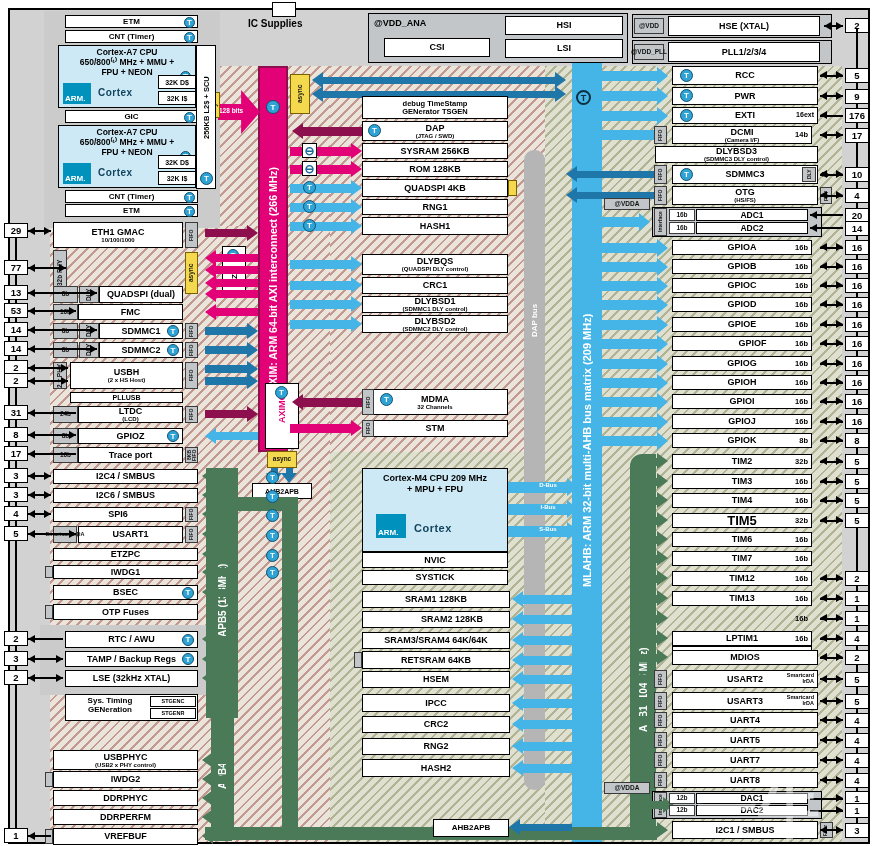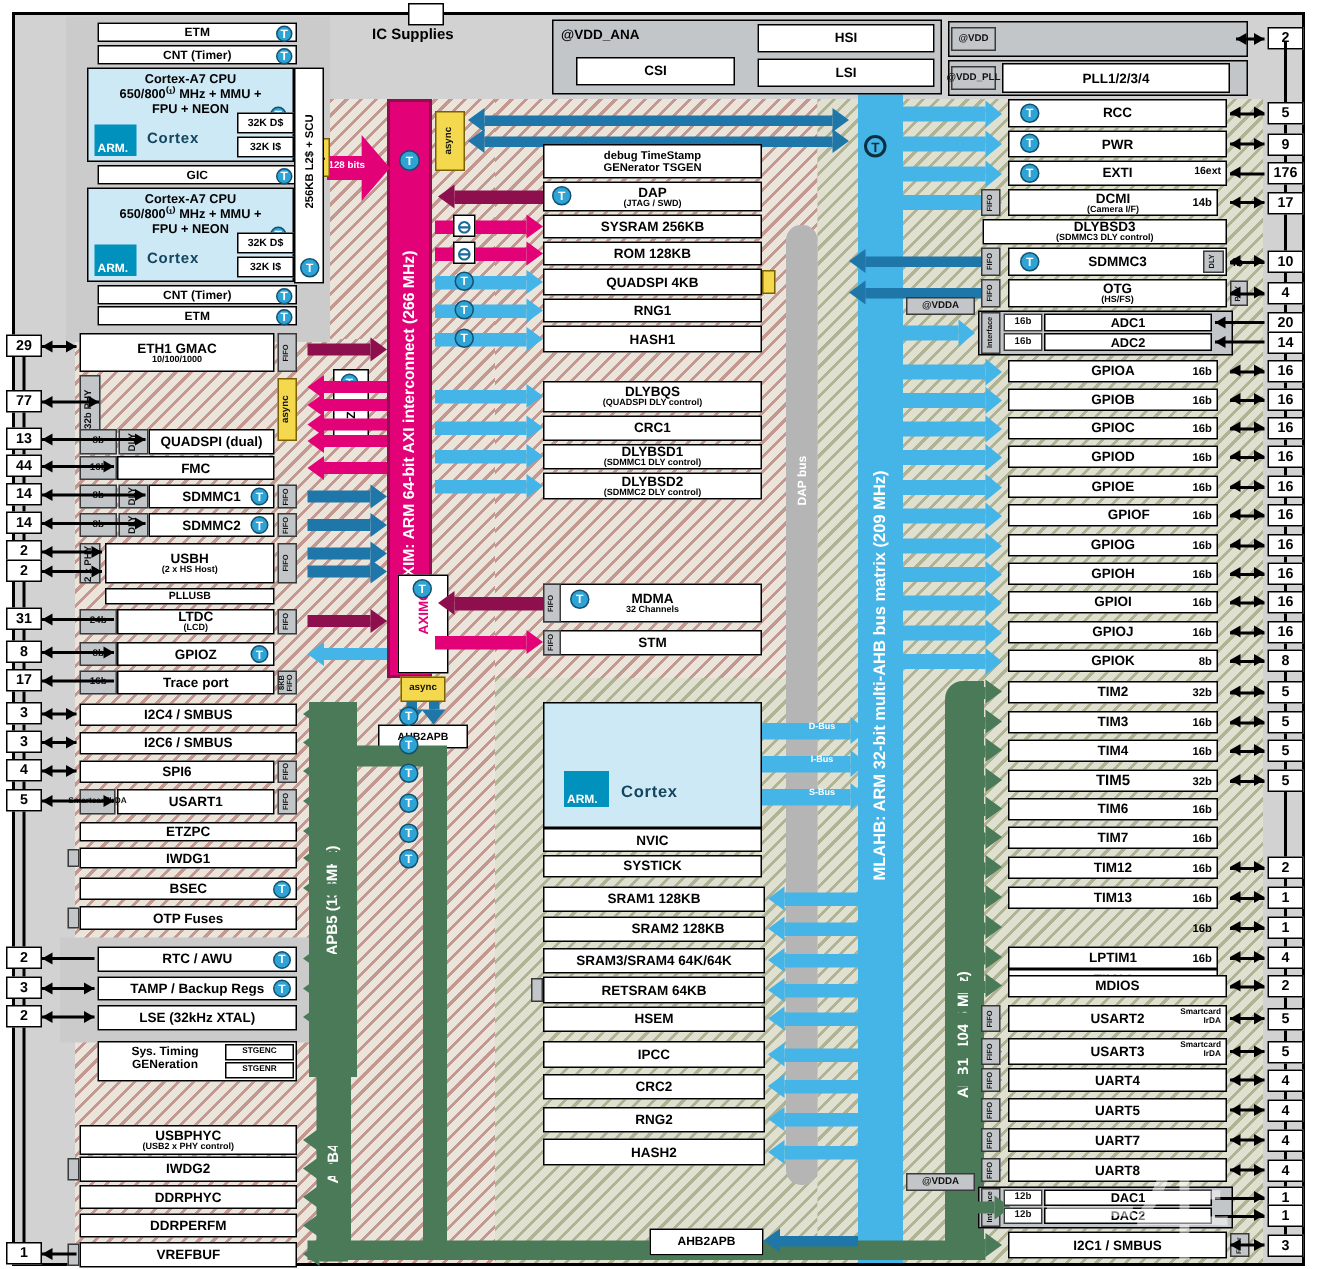--- a/index.html
+++ b/index.html
@@ -98,20 +98,23 @@
         <div style="line-height: 1;">CSI</div>
       </div>
       <div class="abs box" style="left: 505px; top: 16px; width: 118px; height: 19px; font-size: 9px;">
         <div style="line-height: 1;">HSI</div>
       </div>
       <div class="abs box" style="left: 505px; top: 39px; width: 118px; height: 19px; font-size: 9px;">
         <div style="line-height: 1;">LSI</div>
       </div>
       <div class="abs" style="left: 632px; top: 14px; width: 200px; height: 24px; background: rgb(194, 198, 200); border: 1.4px solid rgb(0, 0, 0);"></div>
       <div class="abs tag" style="left: 634px; top: 18px; width: 30px; height: 16px;">@VDD</div>
+      <div class="abs box" style="left: 668px; top: 16px; width: 152px; height: 20px; font-size: 9px;">
+        <div style="line-height: 1;">HSE (XTAL)</div>
+      </div>
       <div class="abs" style="left: 824px; top: 25px; width: 19px; height: 2.2px; background: rgb(0, 0, 0);"></div>
       <div class="abs" style="left: 824px; top: 21.5px; width: 0px; height: 0px; border-top: 4.5px solid transparent; border-bottom: 4.5px solid transparent; border-right: 7px solid rgb(0, 0, 0);"></div>
       <div class="abs" style="left: 836px; top: 21.5px; width: 0px; height: 0px; border-top: 4.5px solid transparent; border-bottom: 4.5px solid transparent; border-left: 7px solid rgb(0, 0, 0);"></div>
       <div class="abs pin" style="left: 845px; top: 18px; width: 24px; height: 15px;">2</div>
       <div class="abs" style="left: 632px; top: 40px; width: 200px; height: 24px; background: rgb(194, 198, 200); border: 1.4px solid rgb(0, 0, 0);"></div>
       <div class="abs tag" style="left: 634px; top: 44px; width: 30px; height: 16px;">@VDD_PLL</div>
       <div class="abs box" style="left: 668px; top: 42px; width: 152px; height: 20px; font-size: 9px;">
         <div style="line-height: 1;">PLL1/2/3/4</div>
       </div>
       <div class="abs" style="left: 856px; top: 28px; width: 2px; height: 805px; background: rgb(0, 0, 0);"></div>
@@ -205,21 +208,21 @@
       <div class="abs pin" style="left: 4px; top: 285px; width: 24px; height: 15px;">13</div>
       <div class="abs" style="left: 216px; top: 308px; width: 42px; height: 8px; background: rgb(226, 1, 119);"></div>
       <div class="abs" style="left: 205px; top: 303.5px; width: 0px; height: 0px; border-top: 8.5px solid transparent; border-bottom: 8.5px solid transparent; border-right: 11px solid rgb(226, 1, 119);"></div>
       <div class="abs box" style="left: 78px; top: 304px; width: 105px; height: 16px; font-size: 9px;">
         <div style="line-height: 1;">FMC</div>
       </div>
       <div class="abs tag" style="left: 53px; top: 304px; width: 25px; height: 16px;">16b</div>
       <div class="abs" style="left: 28px; top: 310px; width: 48px; height: 2.2px; background: rgb(0, 0, 0);"></div>
       <div class="abs" style="left: 28px; top: 306.5px; width: 0px; height: 0px; border-top: 4.5px solid transparent; border-bottom: 4.5px solid transparent; border-right: 7px solid rgb(0, 0, 0);"></div>
       <div class="abs" style="left: 69px; top: 306.5px; width: 0px; height: 0px; border-top: 4.5px solid transparent; border-bottom: 4.5px solid transparent; border-left: 7px solid rgb(0, 0, 0);"></div>
-      <div class="abs pin" style="left: 4px; top: 303px; width: 24px; height: 15px;">44</div>
+      <div class="abs pin" style="left: 4px; top: 303px; width: 24px; height: 15px;">53</div>
       <div class="abs" style="left: 205px; top: 327px; width: 42px; height: 8px; background: rgb(31, 118, 168);"></div>
       <div class="abs" style="left: 247px; top: 322.5px; width: 0px; height: 0px; border-top: 8.5px solid transparent; border-bottom: 8.5px solid transparent; border-left: 11px solid rgb(31, 118, 168);"></div>
       <div class="abs box" style="left: 99px; top: 323px; width: 84px; height: 16px; font-size: 9px;">
         <div style="line-height: 1;">SDMMC1</div>
       </div>
       <div class="abs tc" style="left: 167px; top: 325px; width: 12px; height: 12px;">T</div>
       <div class="abs tag" style="left: 53px; top: 323px; width: 25px; height: 16px;">8b</div>
       <div class="abs tag vt" style="left: 79px; top: 323px; width: 20px; height: 16px;">DLY</div>
       <div class="abs tag vt" style="left: 185px; top: 323px; width: 13px; height: 16px; font-size: 5px;">FIFO</div>
       <div class="abs" style="left: 28px; top: 329px; width: 69px; height: 2.2px; background: rgb(0, 0, 0);"></div>
@@ -504,20 +507,24 @@
       </div>
       <div class="abs tag vt" style="left: 362px; top: 389px; width: 12px; height: 26px; font-size: 5px;">FIFO</div>
       <div class="abs tc" style="left: 380px; top: 393px; width: 13px; height: 13px;">T</div>
       <div class="abs" style="left: 290px; top: 424px; width: 61px; height: 9px; background: rgb(226, 1, 119);"></div>
       <div class="abs" style="left: 351px; top: 420px; width: 0px; height: 0px; border-top: 8.5px solid transparent; border-bottom: 8.5px solid transparent; border-left: 11px solid rgb(226, 1, 119);"></div>
       <div class="abs box" style="left: 362px; top: 420px; width: 146px; height: 17px; font-size: 9px;">
         <div style="line-height: 1;">STM</div>
       </div>
       <div class="abs tag vt" style="left: 362px; top: 420px; width: 12px; height: 17px; font-size: 5px;">FIFO</div>
       <div class="abs box" style="left: 362px; top: 468px; width: 146px; height: 84px; font-size: 9px; background: rgb(205, 233, 246);"></div>
+      <div class="abs" style="left: 366px; top: 473px; width: 138px; height: 24px; font-weight: bold; font-size: 9px; text-align: center; line-height: 1.2;">
+        <div>Cortex-M4 CPU 209 MHz</div>
+        <div>+ MPU + FPU</div>
+      </div>
       <div class="abs armsq" style="left: 376px; top: 514px; width: 30px; height: 24px;">ARM.</div>
       <div class="abs cortex" style="left: 414px; top: 522px; width: 55px; height: 14px; font-size: 11px;">Cortex</div>
       <div class="abs" style="left: 508px; top: 481.5px; width: 59px; height: 11px; background: rgb(69, 181, 232);"></div>
       <div class="abs" style="left: 567px; top: 477.5px; width: 0px; height: 0px; border-top: 9.5px solid transparent; border-bottom: 9.5px solid transparent; border-left: 11px solid rgb(69, 181, 232);"></div>
       <div class="abs" style="left: 528px; top: 482px; width: 40px; height: 10px; color: rgb(255, 255, 255); font-size: 6px; font-weight: bold; text-align: center;">D-Bus</div>
       <div class="abs" style="left: 508px; top: 503.5px; width: 59px; height: 11px; background: rgb(69, 181, 232);"></div>
       <div class="abs" style="left: 567px; top: 499.5px; width: 0px; height: 0px; border-top: 9.5px solid transparent; border-bottom: 9.5px solid transparent; border-left: 11px solid rgb(69, 181, 232);"></div>
       <div class="abs" style="left: 528px; top: 504px; width: 40px; height: 10px; color: rgb(255, 255, 255); font-size: 6px; font-weight: bold; text-align: center;">I-Bus</div>
       <div class="abs" style="left: 508px; top: 525.5px; width: 59px; height: 11px; background: rgb(69, 181, 232);"></div>
       <div class="abs" style="left: 567px; top: 521.5px; width: 0px; height: 0px; border-top: 9.5px solid transparent; border-bottom: 9.5px solid transparent; border-left: 11px solid rgb(69, 181, 232);"></div>
@@ -799,21 +806,21 @@
       <div class="abs box" style="left: 672px; top: 493px; width: 140px; height: 15px; font-size: 9px;">
         <div style="line-height: 1;">TIM4</div>
       </div>
       <div class="abs" style="left: 784px; top: 495.5px; width: 24px; height: 10px; font-size: 7.5px; font-weight: bold; text-align: right;">16b</div>
       <div class="abs" style="left: 820px; top: 499.5px; width: 23px; height: 2.2px; background: rgb(0, 0, 0);"></div>
       <div class="abs" style="left: 820px; top: 496px; width: 0px; height: 0px; border-top: 4.5px solid transparent; border-bottom: 4.5px solid transparent; border-right: 7px solid rgb(0, 0, 0);"></div>
       <div class="abs" style="left: 836px; top: 496px; width: 0px; height: 0px; border-top: 4.5px solid transparent; border-bottom: 4.5px solid transparent; border-left: 7px solid rgb(0, 0, 0);"></div>
       <div class="abs pin" style="left: 845px; top: 493px; width: 24px; height: 15px;">5</div>
       <div class="abs" style="left: 638px; top: 516.5px; width: 19px; height: 8px; background: rgb(74, 122, 88);"></div>
       <div class="abs" style="left: 657px; top: 512px; width: 0px; height: 0px; border-top: 8.5px solid transparent; border-bottom: 8.5px solid transparent; border-left: 11px solid rgb(74, 122, 88);"></div>
-      <div class="abs box" style="left: 672px; top: 513px; width: 140px; height: 15px; font-size: 10px;">
+      <div class="abs box" style="left: 672px; top: 513px; width: 140px; height: 15px; font-size: 13px;">
         <div style="line-height: 1;">TIM5</div>
       </div>
       <div class="abs" style="left: 784px; top: 515.5px; width: 24px; height: 10px; font-size: 7.5px; font-weight: bold; text-align: right;">32b</div>
       <div class="abs" style="left: 820px; top: 519.5px; width: 23px; height: 2.2px; background: rgb(0, 0, 0);"></div>
       <div class="abs" style="left: 820px; top: 516px; width: 0px; height: 0px; border-top: 4.5px solid transparent; border-bottom: 4.5px solid transparent; border-right: 7px solid rgb(0, 0, 0);"></div>
       <div class="abs" style="left: 836px; top: 516px; width: 0px; height: 0px; border-top: 4.5px solid transparent; border-bottom: 4.5px solid transparent; border-left: 7px solid rgb(0, 0, 0);"></div>
       <div class="abs pin" style="left: 845px; top: 513px; width: 24px; height: 15px;">5</div>
       <div class="abs" style="left: 638px; top: 535.5px; width: 19px; height: 8px; background: rgb(74, 122, 88);"></div>
       <div class="abs" style="left: 657px; top: 531px; width: 0px; height: 0px; border-top: 8.5px solid transparent; border-bottom: 8.5px solid transparent; border-left: 11px solid rgb(74, 122, 88);"></div>
       <div class="abs box" style="left: 672px; top: 532px; width: 140px; height: 15px; font-size: 9px;">

